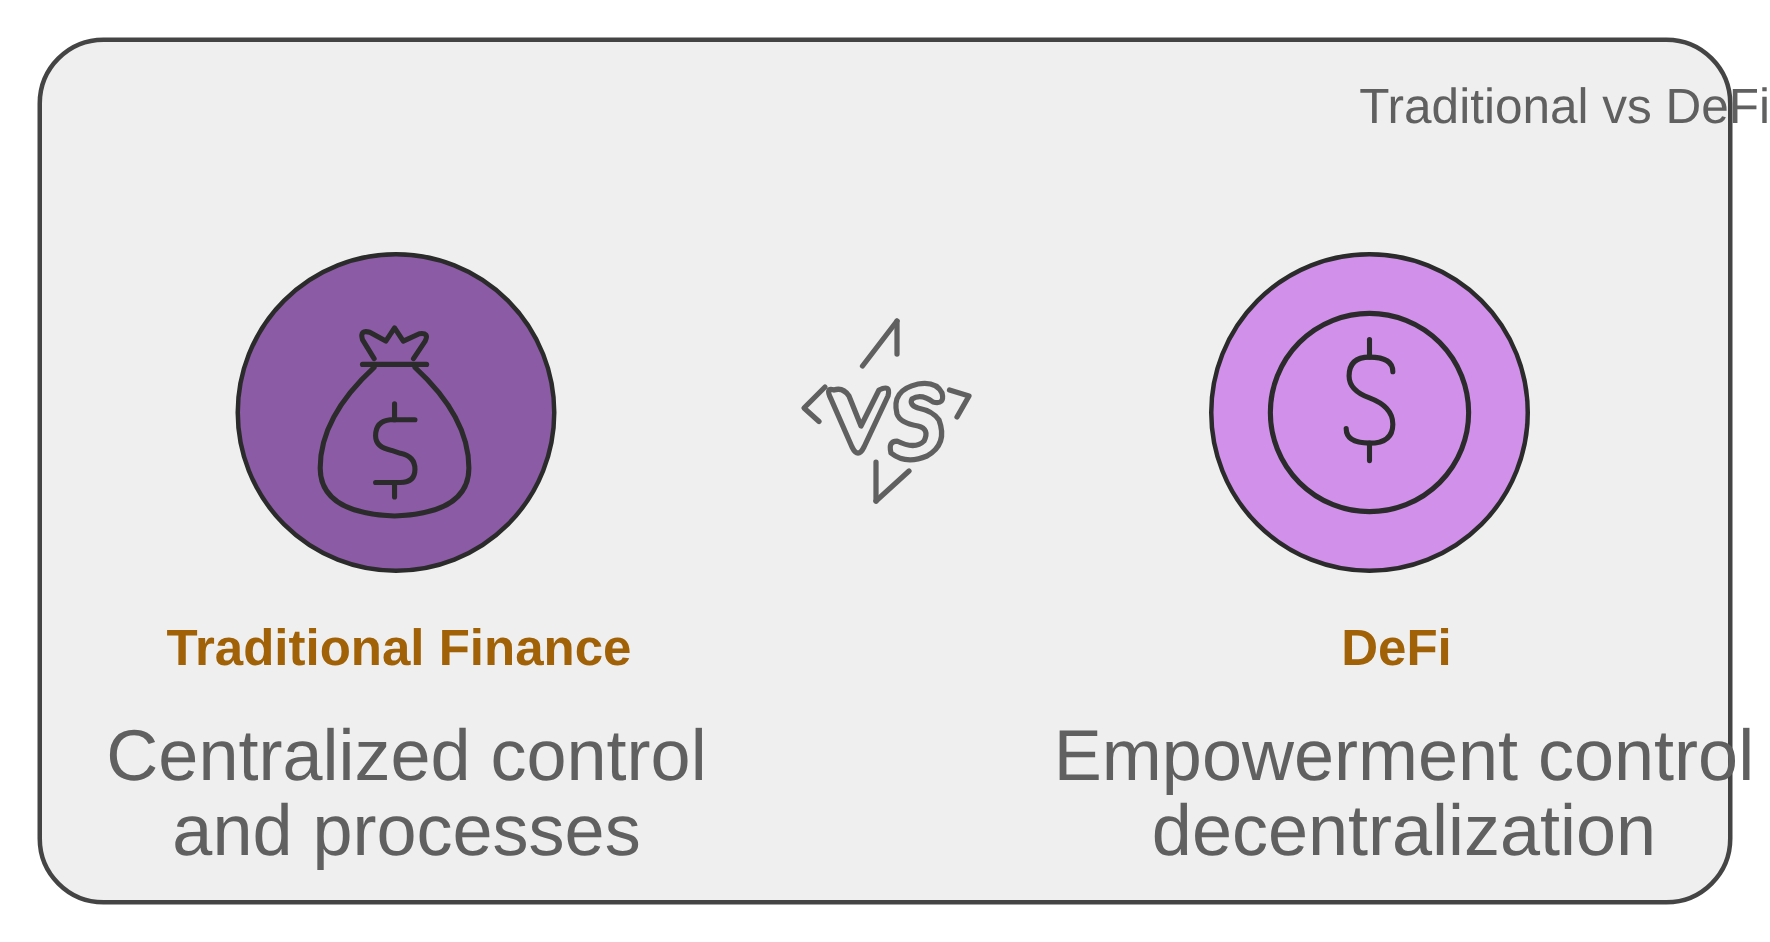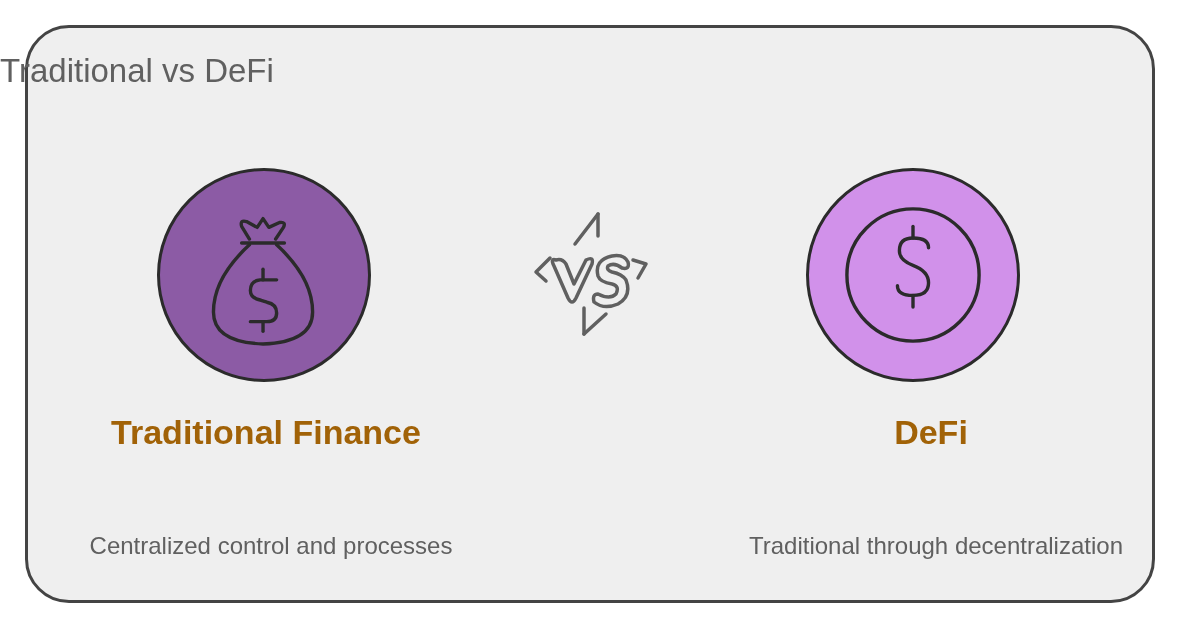--- a/index.html
+++ b/index.html
@@ -5,37 +5,37 @@
     html, body { margin: 0; padding: 0; }
     body {
       width: 1180px; height: 628px; background: #ffffff; position: relative; overflow: hidden;
       font-family: "Liberation Sans", sans-serif;
     }
     .frame {
       position: absolute; left: 25px; top: 25px; width: 1124px; height: 572px;
       background: #efefef; border: 3px solid #444444; border-radius: 44px;
     }
     .title {
-      position: absolute; left: 0; top: 52px; width: 1180px; text-align: left;
+      position: absolute; left: 0; top: 52px; width: 1180px; text-align: right;
       font-size: 33px; color: #606060; letter-spacing: 0px;
     }
     .circle {
       position: absolute; width: 214px; height: 214px; border-radius: 50%;
       border: 3px solid #2b2b2b; box-sizing: border-box;
     }
     .circle svg { position: absolute; left: 0; top: 0; width: 100%; height: 100%; }
     .left-circle { left: 157px; top: 168px; background: #8c5ba5; }
     .right-circle { left: 806px; top: 168px; background: #d191ea; }
     .heading {
       position: absolute; width: 460px; text-align: center; font-weight: bold;
       font-size: 34px; color: #a16207; top: 413px;
     }
     .desc {
       position: absolute; width: 470px; text-align: center;
-      font-size: 24px; line-height: 50px; color: #606060; top: 480px; margin-top: 41px;
+      font-size: 48px; line-height: 50px; color: #606060; top: 480px;
     }
     .left-col { left: 36px; }
     .right-col { left: 701px; }
     .vs {
       position: absolute; left: 528px; top: 208px; width: 124px; height: 136px;
     }
   </style>
 </head>
 <body>
 
@@ -82,13 +82,13 @@
   <svg viewBox="0 0 214 214">
     <g fill="none" stroke="#2b2b2b" stroke-width="3.5" stroke-linecap="round" stroke-linejoin="round">
       <circle cx="107" cy="107" r="68"></circle>
       <path d="M123 79 Q123 69 107 69 Q93 69 93 82 Q93 92 107 97 Q123 103 123 115 Q123 128 107 128 Q91 128 91 118"></path>
       <line x1="107" y1="57" x2="107" y2="69"></line>
       <line x1="107" y1="128" x2="107" y2="140"></line>
     </g>
   </svg>
 </div>
 <div class="heading right-col">DeFi</div>
-<div class="desc right-col">Traditional through decentralization</div>
+<div class="desc right-col">Empowerment control decentralization</div>
 
 </body></html>

